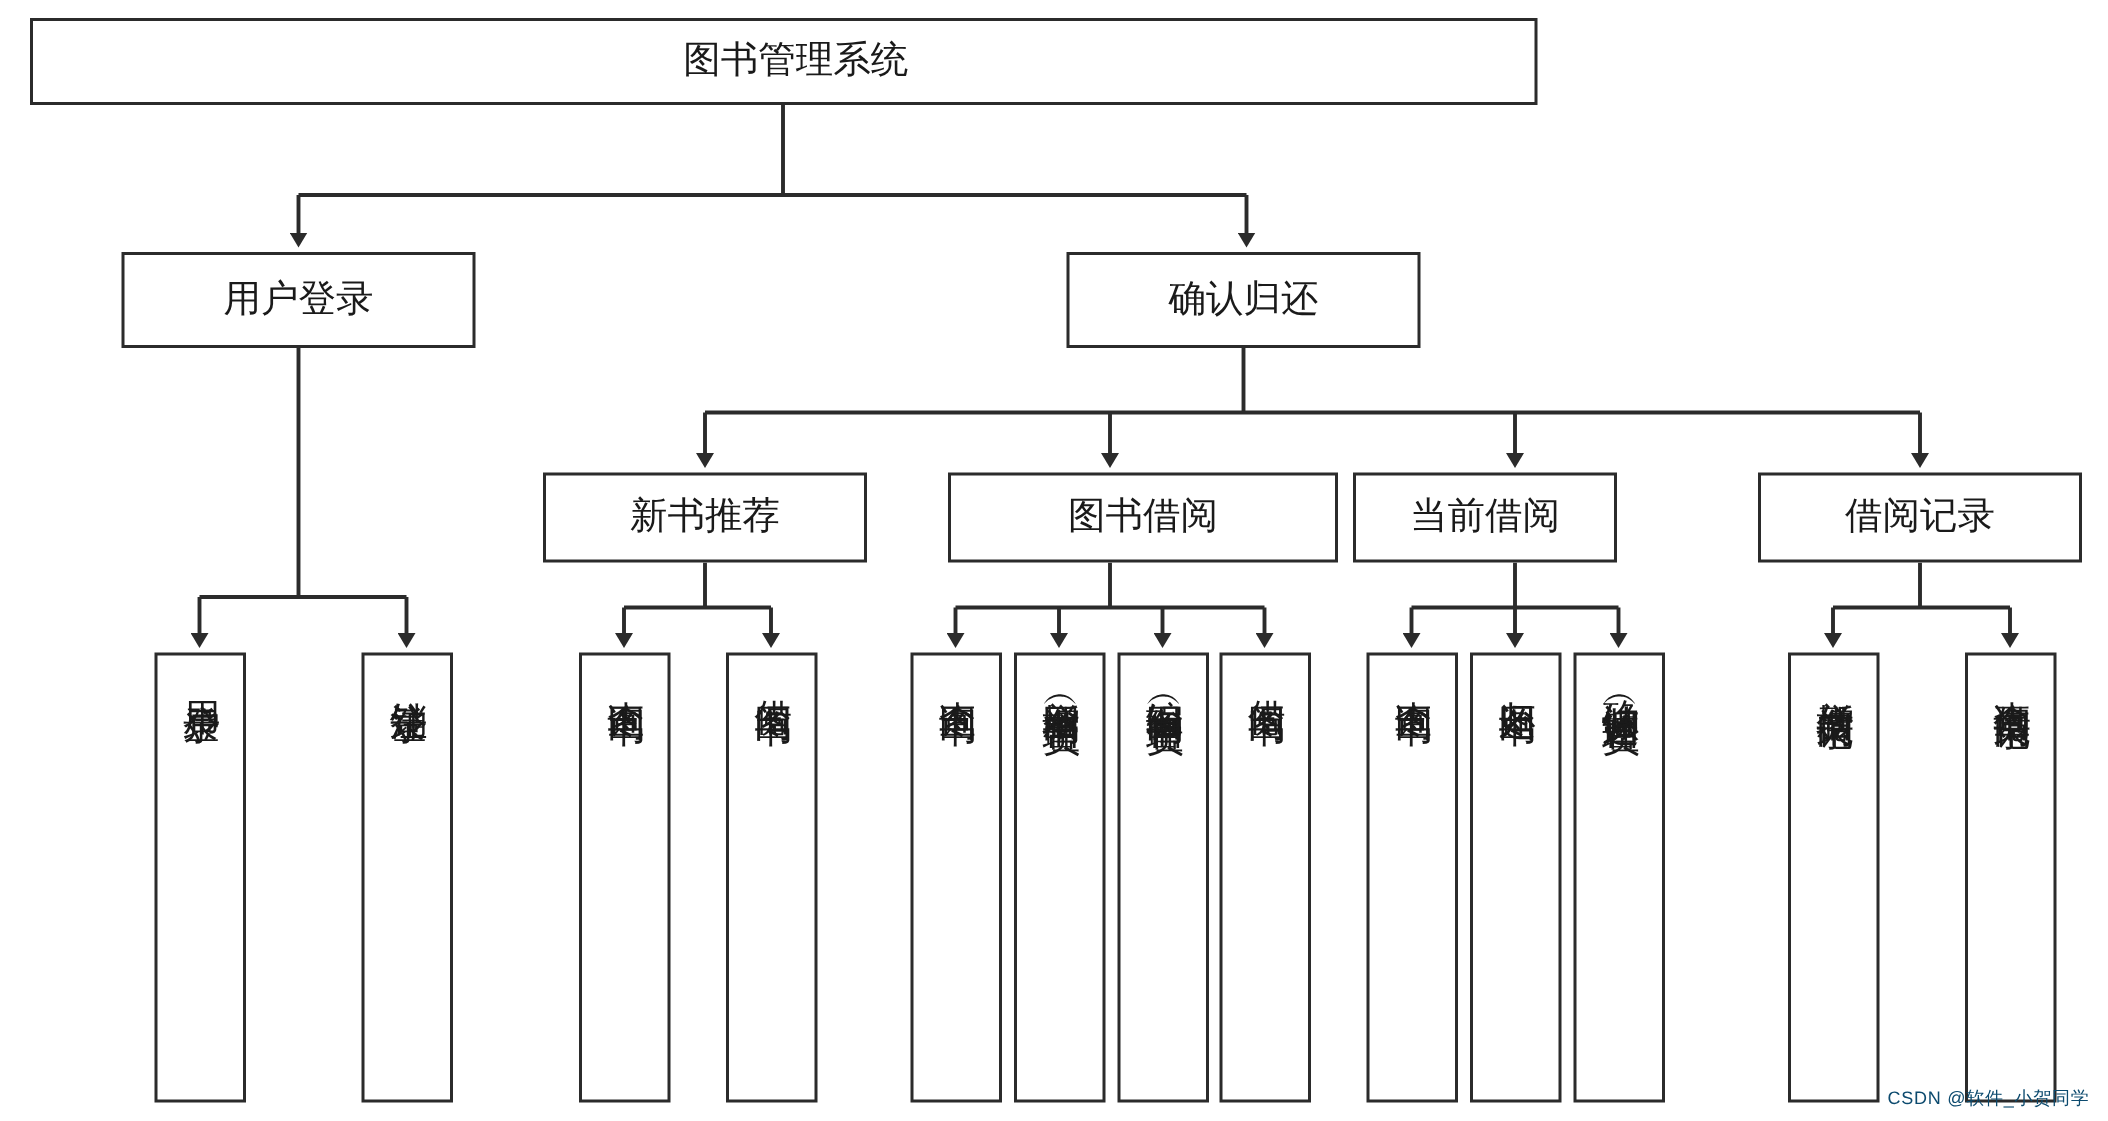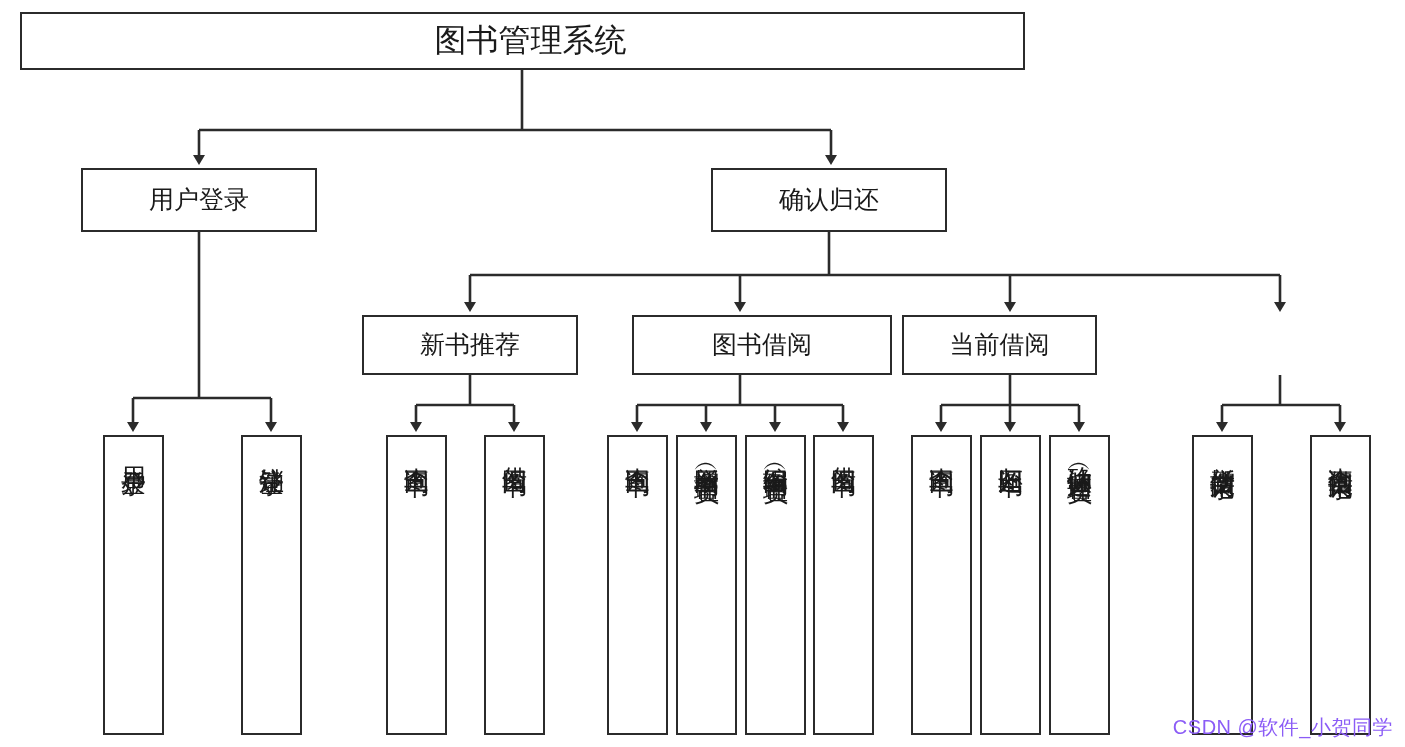--- a/index.html
+++ b/index.html
@@ -35,21 +35,21 @@
     align-items: center;
     justify-content: center;
     z-index: 3;
   }
   .node-label {
     color: #1a1a1a;
     text-align: center;
     line-height: 1.18;
     white-space: nowrap;
   }
-  .node.root .node-label { font-size: 32px; margin-left: 16px; }
+  .node.root .node-label { font-size: 25px; margin-left: 16px; }
   .node.lvl2 .node-label { font-size: 25px; }
   .node.lvl3 .node-label { font-size: 25px; }
 
   
   .node.leaf {
     align-items: flex-start;
     justify-content: center;
     padding-top: 10px;
   }
   .node.leaf .node-label {
@@ -59,22 +59,22 @@
     letter-spacing: 2px;
     line-height: 1;
     white-space: nowrap;
     height: auto;
   }
   
   #watermark {
     position: absolute;
     right: 12px;
     bottom: 6px;
-    font-size: 20px;
-    color: #8b5cf6;
+    font-size: 12px;
+    color: #0c4a6e;
     letter-spacing: 0.5px;
     z-index: 9;
     user-select: none;
     white-space: nowrap;
   }
 </style>
 </head>
 <body>
 
 <div id="canvas">
@@ -142,24 +142,27 @@
   </div>
 
   <div class="node lvl3" style="left:362px; top:315px; width:216px; height:60px;">
     <span class="node-label">新书推荐</span>
   </div>
 
   <div class="node lvl3" style="left:632px; top:315px; width:260px; height:60px;">
     <span class="node-label">图书借阅</span>
   </div>
 
-  <div class="node lvl3" style="left:902px; top:315px; width:195px; height:60px;">
+  <div class="node lvl3" style="left:902px; top:315px; width:176px; height:60px;">
     <span class="node-label">当前借阅</span>
   </div>
 
+  <div class="node lvl3" style="left:1172px; top:315px; width:216px; height:60px;">
+    <span class="node-label">借阅记录</span>
+  </div>
 
   <div class="node leaf" style="left:103px; top:435px; width:61px; height:300px;">
     <span class="node-label">用户登录</span>
   </div>
 
   <div class="node leaf" style="left:241px; top:435px; width:61px; height:300px;">
     <span class="node-label">注销登录</span>
   </div>
 
   <div class="node leaf" style="left:386px; top:435px; width:61px; height:300px;">

